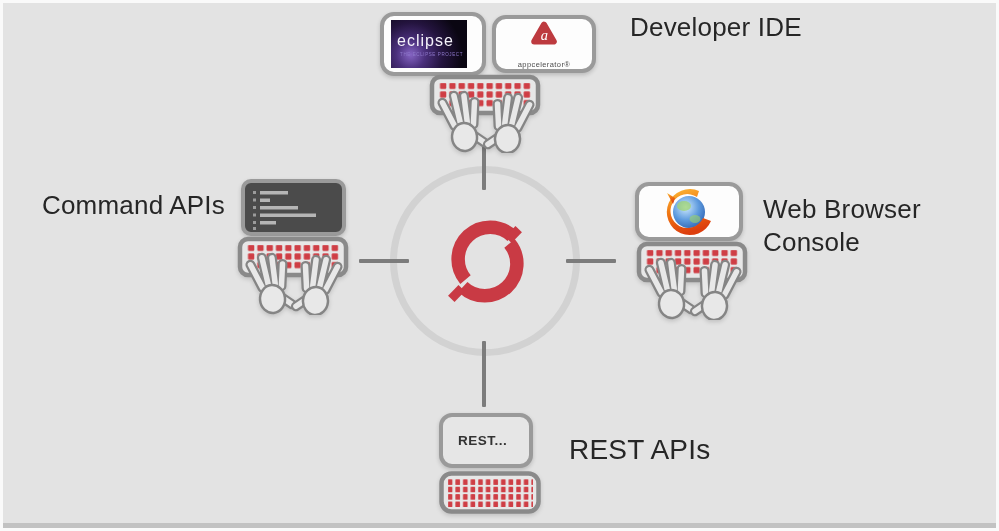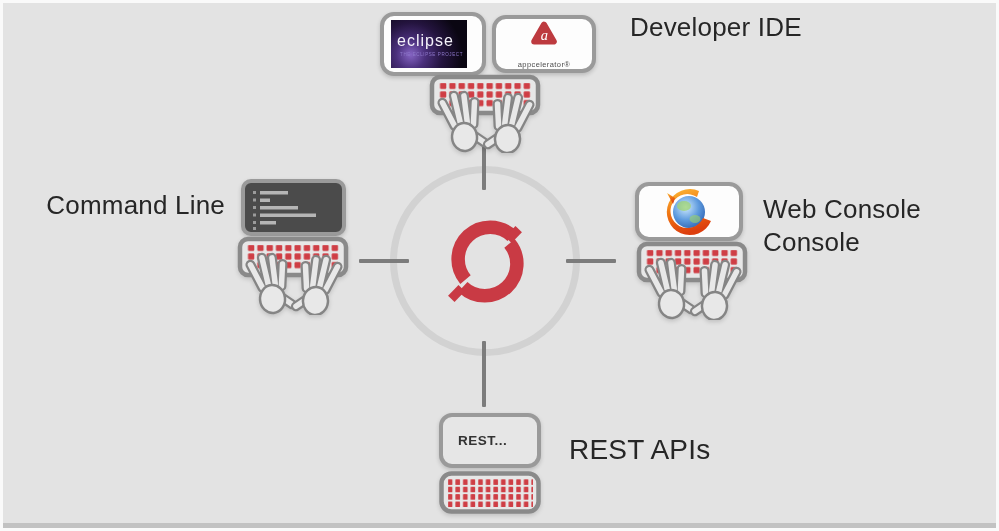--- a/index.html
+++ b/index.html
@@ -30,21 +30,21 @@
   .appc-box{left:489px;top:12px;width:104px;height:58px;}
   .appc-inner{position:absolute;inset:0;display:flex;flex-direction:column;align-items:center;justify-content:center;}
   .appc-brand{font-size:7.5px;color:#4d4d4d;letter-spacing:.4px;margin-top:12px;}
   .ff-box{left:632px;top:179px;width:108px;height:59px;}
   .ff-inner{position:absolute;inset:0;display:flex;align-items:center;justify-content:center;}
 
   
   .terminal{position:absolute;left:238px;top:176px;width:105px;height:57px;background:#4b4b4b;border:4px solid #9a9a9a;border-radius:10px;box-sizing:border-box;box-shadow:0 2px 4px rgba(0,0,0,.18);}
 
   
-  .rest-box{position:absolute;left:436px;top:410px;width:102px;height:55px;background:#e6e6e6;border:4px solid #9a9a9a;border-radius:13px;box-sizing:border-box;box-shadow:0 2px 4px rgba(0,0,0,.18);display:flex;align-items:center;}
+  .rest-box{position:absolute;left:436px;top:410px;width:94px;height:55px;background:#e6e6e6;border:4px solid #9a9a9a;border-radius:13px;box-sizing:border-box;box-shadow:0 2px 4px rgba(0,0,0,.18);display:flex;align-items:center;}
   .rest-box span{font-size:13.5px;font-weight:bold;color:#333;letter-spacing:.5px;padding-left:15px;}
   .kb-svg{position:absolute;filter:drop-shadow(0 2px 2px rgba(0,0,0,.15));}
 
   .hidden-defs{position:absolute;width:0;height:0;overflow:hidden;}
 </style>
 </head>
 <body>
 
 <div class="frame">
 
@@ -122,21 +122,21 @@
 
     <svg class="kb-svg" style="left:417px;top:70px;" width="130" height="80" viewBox="0 0 130 80">
       <use href="#kbhands"></use>
     </svg>
 
     <div class="label" style="left:627px;top:8px;text-align:right;">
       <span class="ln">Developer IDE</span>
     </div>
 
     <div class="label" style="left:0px;top:186px;width:222px;text-align:right;">
-      <span class="ln">Command Line</span>
+      <span class="ln">Command APIs</span>
     </div>
 
     <div class="terminal">
       <svg width="97" height="49" viewBox="0 0 97 49">
         <g fill="#9b9b9b">
           <rect x="8" y="8" width="3" height="3"></rect>
             <rect x="8" y="15.5" width="3" height="3"></rect>
           <rect x="8" y="23" width="3" height="3"></rect>
             <rect x="8" y="30.5" width="3" height="3"></rect>
           <rect x="8" y="38" width="3" height="3"></rect>
@@ -178,21 +178,21 @@
           <path d="M -14,-14 L -22,-19 L -16,-8 Z" fill="url(#foxG)"></path>
         </svg>
       </div>
     </div>
 
     <svg class="kb-svg" style="left:624px;top:237px;" width="130" height="80" viewBox="0 0 130 80">
       <use href="#kbhands"></use>
     </svg>
 
     <div class="label" style="left:760px;top:190px;">
-      <span class="ln">Web Console</span>
+      <span class="ln">Web Browser</span>
       <span class="ln">Console</span>
     </div>
 
     <div class="rest-box">
       <span>REST...</span>
     </div>
 
     <svg class="kb-svg" style="left:436px;top:468px;" width="102" height="43" viewBox="0 0 102 43">
       <rect x="2.5" y="2.5" width="97" height="38" rx="10" fill="#e7e7e7" stroke="#8a8a8a" stroke-width="4.5"></rect>
       <rect x="9" y="7" width="85" height="29" fill="url(#keysSmall)"></rect>

